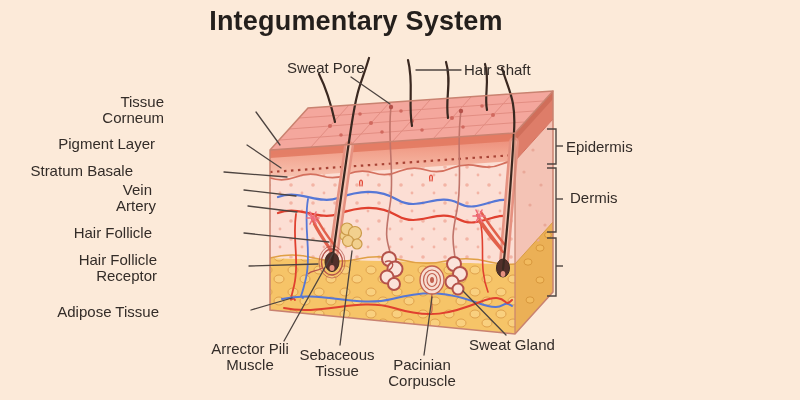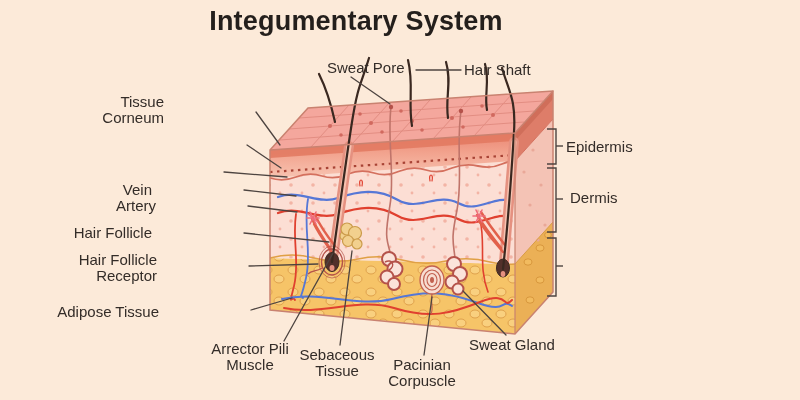--- a/index.html
+++ b/index.html
@@ -229,27 +229,29 @@
       <path d="M547,168 L556,168 L556,232 L547,232"></path>
       <path d="M556,199 L563,199"></path>
       <path d="M547,238 L556,238 L556,296 L547,296"></path>
       <path d="M556,266 L563,266"></path>
     </g>
   </svg>
 
   <div class="title">Integumentary System</div>
 
   <div class="lbl ra" style="right:548px; top:94px; width:72px;">Tissue Corneum</div>
+  <div class="lbl nw" style="right:557px; top:136px;">Pigment Layer</div>
+  <div class="lbl nw" style="right:579px; top:163px;">Stratum Basale</div>
   <div class="lbl nw" style="right:560px; top:182px;">Vein</div>
   <div class="lbl nw" style="right:556px; top:198px;">Artery</div>
   <div class="lbl nw" style="right:560px; top:225px;margin-left:44px;">Hair Follicle</div>
   <div class="lbl nw" style="right:553px; top:304px;">Adipose Tissue</div>
   <div class="lbl ra" style="right:555px; top:252px; width:90px;">Hair Follicle Receptor</div>
 
-  <div class="lbl nw" style="left:287px; top:60px;margin-left:40px;">Sweat Pore</div>
+  <div class="lbl nw" style="left:287px; top:60px;">Sweat Pore</div>
   <div class="lbl nw" style="left:464px; top:62px;">Hair Shaft</div>
 
   <div class="lbl nw" style="left:566px; top:139px;">Epidermis</div>
   <div class="lbl nw" style="left:570px; top:190px;">Dermis</div>
 
   <div class="lbl ca" style="left:202px; top:341px; width:96px;">Arrector Pili Muscle</div>
   <div class="lbl ca" style="left:294px; top:347px; width:86px;">Sebaceous Tissue</div>
   <div class="lbl ca" style="left:378px; top:357px; width:88px;">Pacinian Corpuscle</div>
   <div class="lbl nw" style="left:469px; top:337px;">Sweat Gland</div>
 

